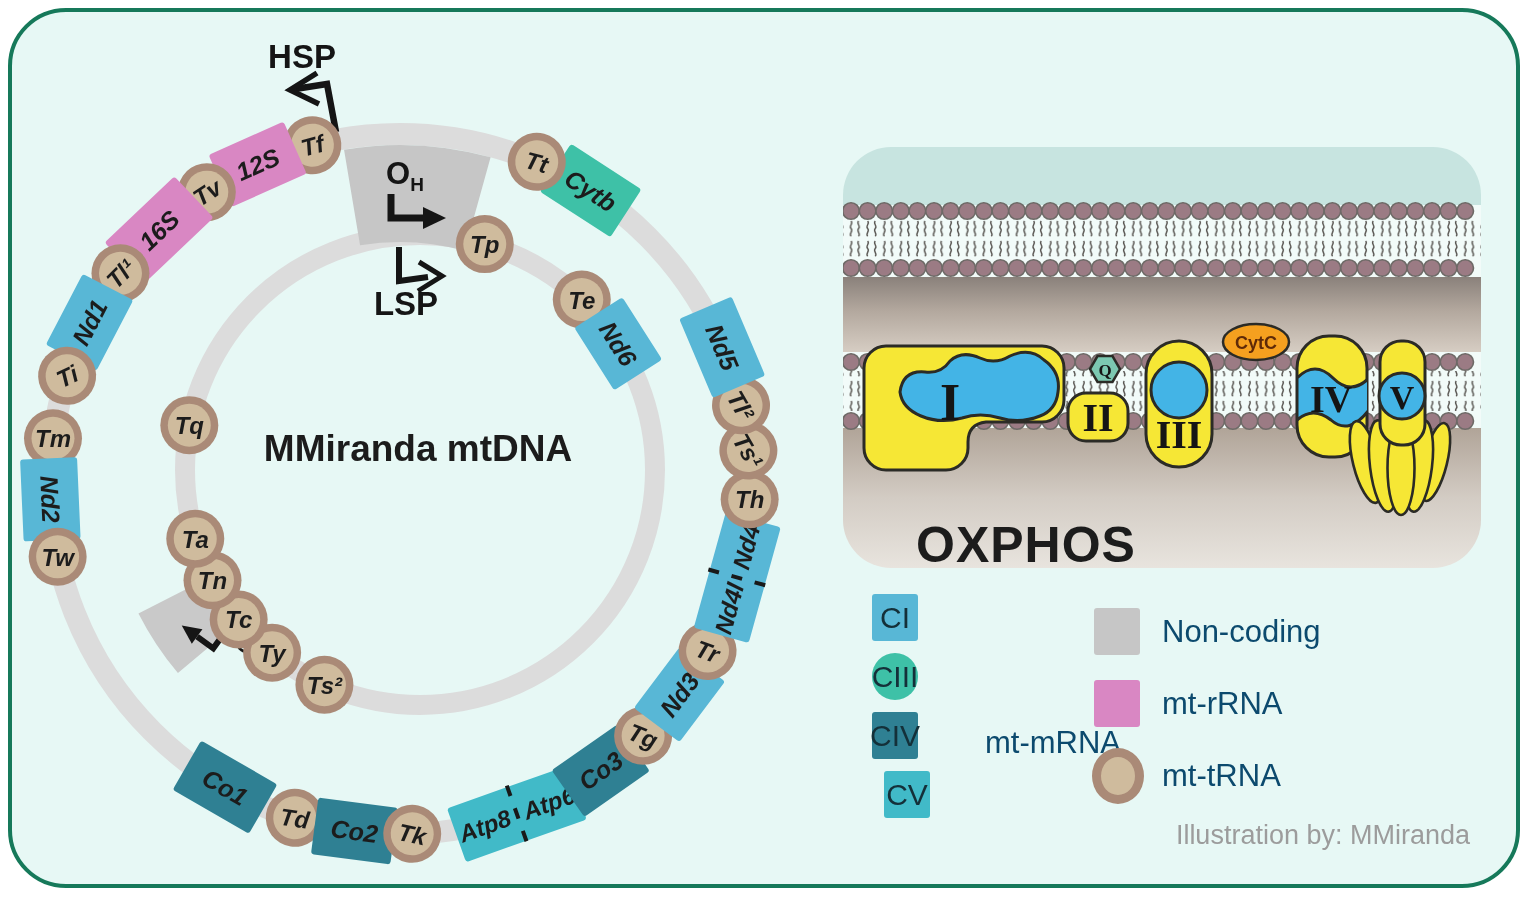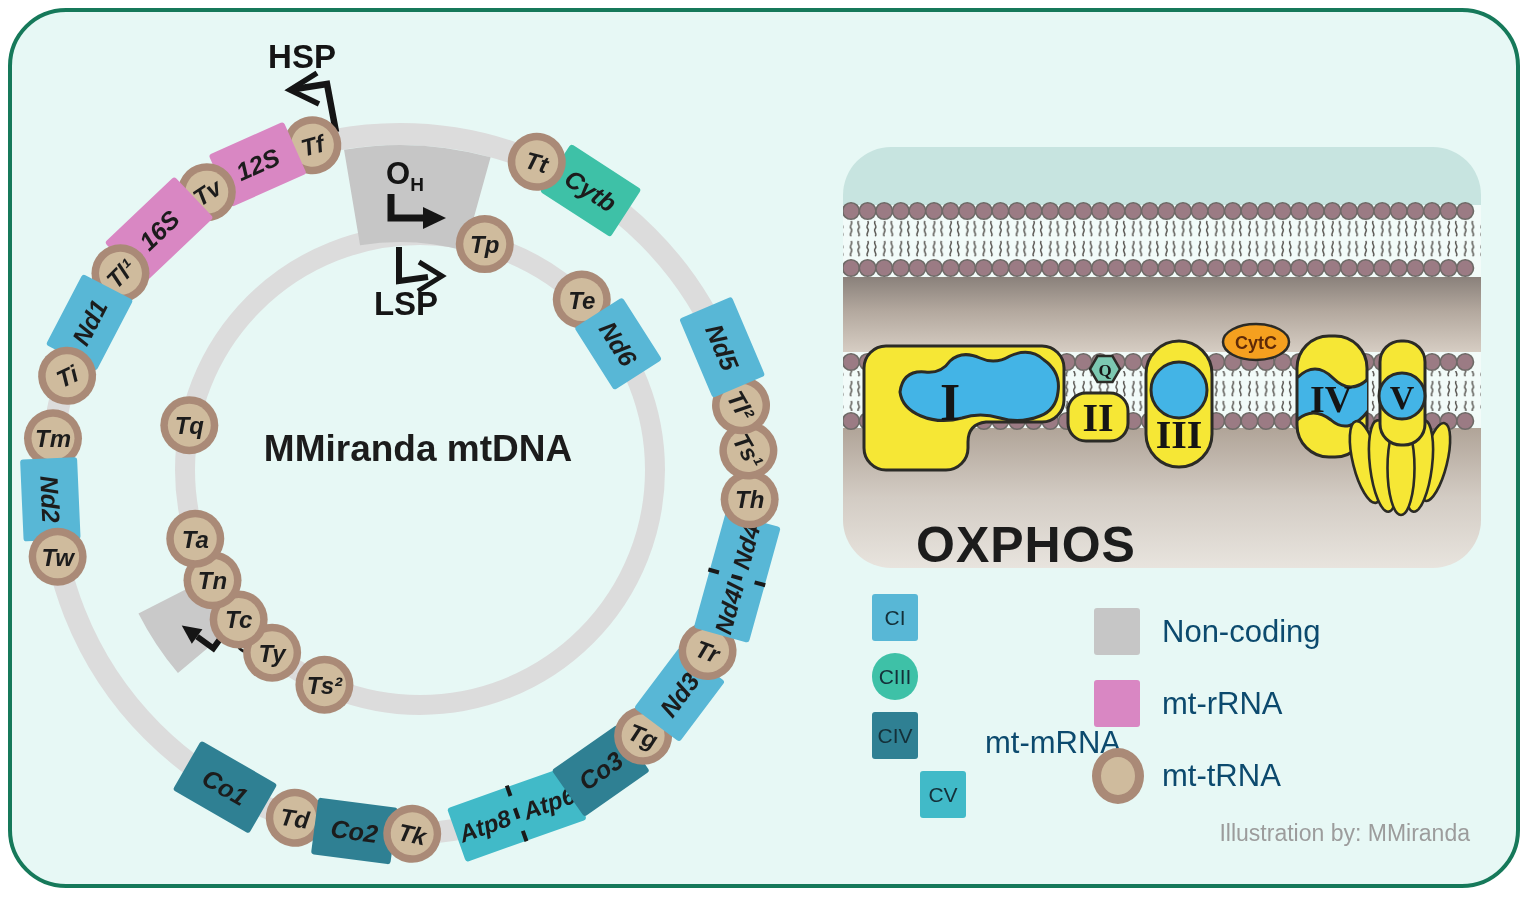--- a/index.html
+++ b/index.html
@@ -5,25 +5,25 @@
   html,body{margin:0;padding:0;width:1536px;height:904px;background:#ffffff;overflow:hidden;
     font-family:"Liberation Sans", sans-serif;}
   #card{position:absolute;left:8px;top:8px;width:1512px;height:880px;border:4px solid #16795a;
     border-radius:58px;box-sizing:border-box;background:#e7f8f5;}
   #diagram{position:absolute;left:0;top:0;}
   .overlay{position:absolute;color:#1c1c1c;}
   #title-block{left:218px;top:426px;width:400px;text-align:center;font-weight:bold;
     font-size:37px;line-height:45px;letter-spacing:0px;}
   #oxphos-label{left:888px;top:516px;font-weight:bold;font-size:50px;letter-spacing:1px;margin-left:28px;}
   .lg-sq{position:absolute;width:46px;height:47px;border-radius:3px;display:flex;
-    align-items:center;justify-content:center;font-size:21px;font-weight:500;color:#143039;}
+    align-items:center;justify-content:center;font-size:30px;font-weight:500;color:#143039;}
   .lg-label{position:absolute;font-size:31px;color:#0c4a6e;}
   #lgd-trna-swatch{position:absolute;width:52px;height:56px;border-radius:50%;
     border:9px solid #aa8a77;box-sizing:border-box;}
-  #credit{position:absolute;left:960px;top:820px;width:510px;text-align:right;font-size:23px;}
+  #credit{position:absolute;left:960px;top:820px;width:510px;text-align:right;font-size:27px;}
 </style>
 </head>
 <body>
 
 <div id="card" style="background: rgb(231, 248, 245); border-color: rgb(22, 121, 90);"></div>
 
 <svg id="diagram" width="1536" height="904" viewBox="0 0 1536 904">
     <defs>
       <linearGradient id="gradIms" x1="0" y1="277" x2="0" y2="352" gradientUnits="userSpaceOnUse">
         <stop offset="0" stop-color="#8a817b"></stop>
@@ -446,21 +446,21 @@
 
 <div class="lg-sq" style="left: 872px; top: 594px; background: rgb(88, 183, 214);">
     <span>CI</span>
   </div>
 <div class="lg-sq" style="left: 872px; top: 653px; background: rgb(62, 193, 167); border-radius: 23px;">
     <span>CIII</span>
   </div>
 <div class="lg-sq" style="left: 872px; top: 712px; background: rgb(47, 128, 147);">
     <span>CIV</span>
   </div>
-<div class="lg-sq" style="left: 920px; top: 771px; background: rgb(65, 186, 200);">
+<div class="lg-sq" style="left: 884px; top: 771px; background: rgb(65, 186, 200);">
     <span>CV</span>
   </div>
 <div class="lg-label" style="left:985px;top:686px;margin-top:39px;">mt-mRNA</div>
 
 <div class="lg-sq" style="left: 1094px; top: 608px; background: rgb(198, 198, 198);"></div>
 <div class="lg-sq" style="left: 1094px; top: 680px; background: rgb(217, 135, 195);"></div>
 <div id="lgd-trna-swatch" style="left: 1092px; top: 748px; background: rgb(207, 187, 157); border-color: rgb(170, 138, 119);"></div>
 <div class="lg-label" style="left:1162px;top:614px;">Non-coding</div>
 <div class="lg-label" style="left:1162px;top:686px;">mt-rRNA</div>
 <div class="lg-label" style="left:1162px;top:758px;">mt-tRNA</div>

